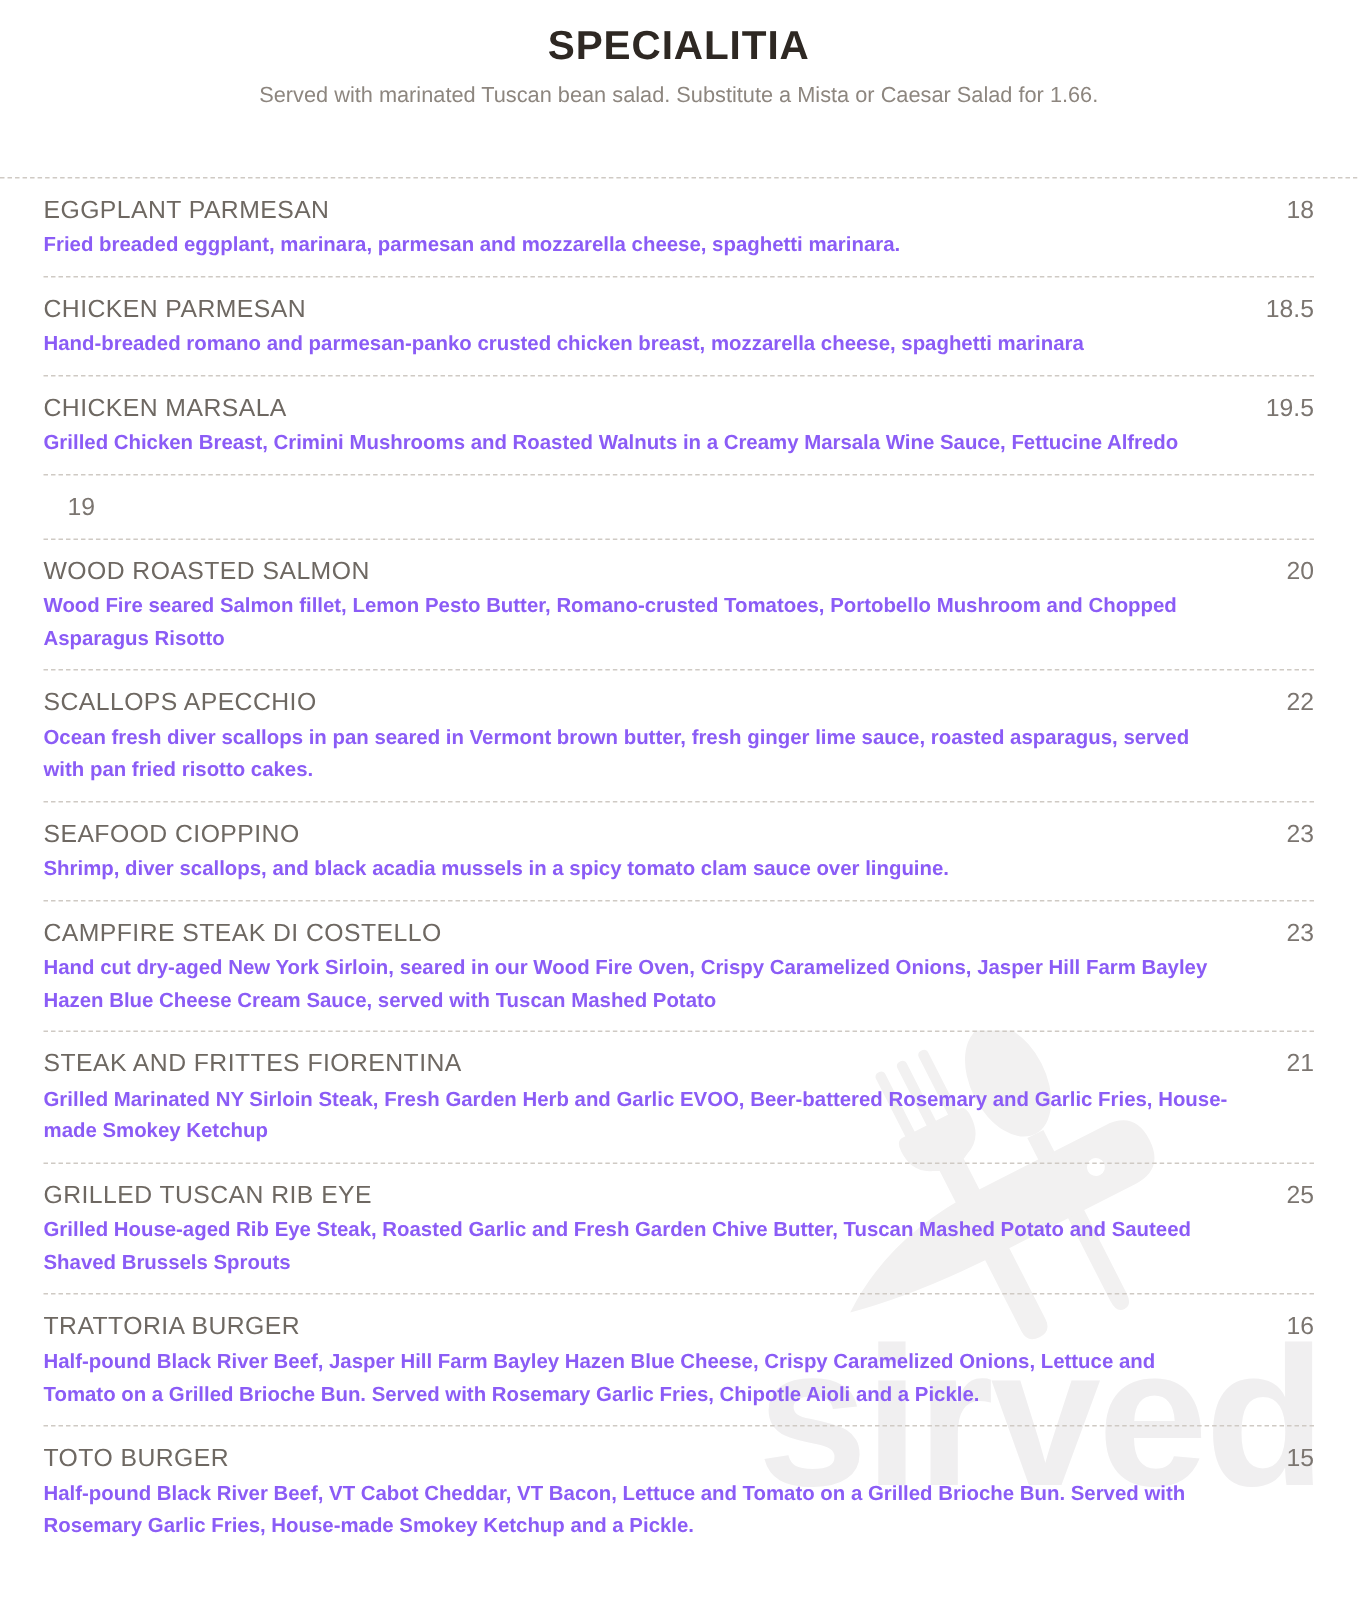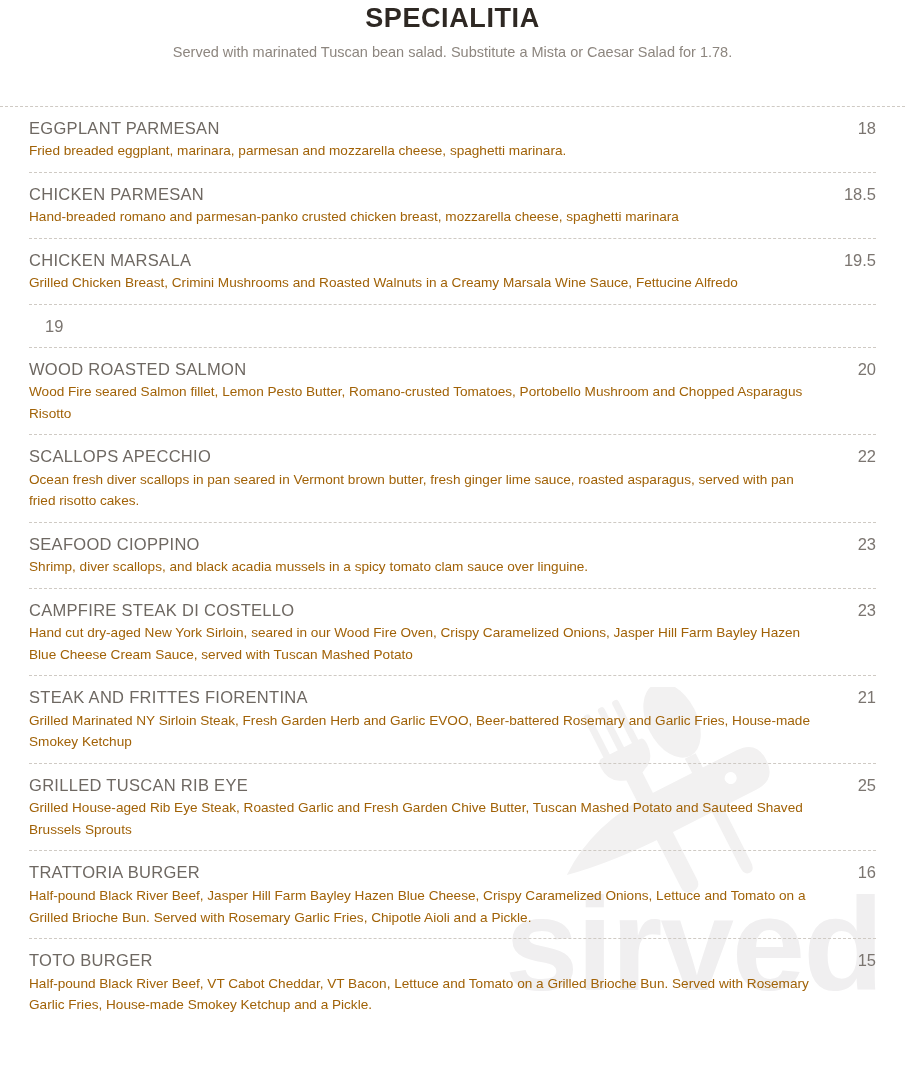--- a/index.html
+++ b/index.html
@@ -45,21 +45,21 @@
     color: #f0eff0;
     line-height: 1;
     font-family: "Liberation Sans", sans-serif;
   }
 
   
   .page-header {
     position: relative;
     z-index: 2;
     text-align: center;
-    padding-top: 2px;
+    padding-top: 14px;
   }
   .page-title {
     font-size: 27px;
     font-weight: bold;
     letter-spacing: 0.6px;
     color: #2e2823;
     margin: 0;
     line-height: 1.25;
     font-family: "Liberation Sans", sans-serif;
   }
@@ -108,25 +108,25 @@
   }
   .item-price {
     font-size: 16.5px;
     color: #7b7570;
     line-height: 1.25;
     white-space: nowrap;
     padding-left: 16px;
   }
   .item-desc {
     font-size: 13.6px;
-    color: #a16207;
+    color: #8b5cf6;
     line-height: 1.58;
     margin-top: 2px;
     max-width: 790px;
-    font-weight: normal;
+    font-weight: bold;
   }
 </style>
 </head>
 <body>
 
 <div id="watermark">
   <svg class="cutlery" viewBox="0 0 270 250" xmlns="http://www.w3.org/2000/svg">
     <g transform="rotate(-27 135 125)" fill="#f2f1f1">
 
       <g transform="translate(96,-6)">
@@ -145,21 +145,21 @@
         <path d="M6 36 q46 -34 112 -34 h96 q22 0 22 22 q0 22 -22 22 h-96 q-66 0 -112 -10 z"></path>
         <circle cx="196" cy="24" r="6" fill="#ffffff"></circle>
       </g>
     </g>
   </svg>
   <div class="wm-word">sirved</div>
 </div>
 
 <header class="page-header">
   <h1 class="page-title">SPECIALITIA</h1>
-  <p class="page-subtitle">Served with marinated Tuscan bean salad. Substitute a Mista or Caesar Salad for 1.78.</p>
+  <p class="page-subtitle">Served with marinated Tuscan bean salad. Substitute a Mista or Caesar Salad for 1.66.</p>
 </header>
 
 <hr class="sep top-sep">
 
 <ul class="menu-list" id="menu-list">
     <li class="menu-item">
       <div class="item-head">
         <div class="item-name">EGGPLANT PARMESAN</div>
         <div class="item-price">18</div>
       </div>

